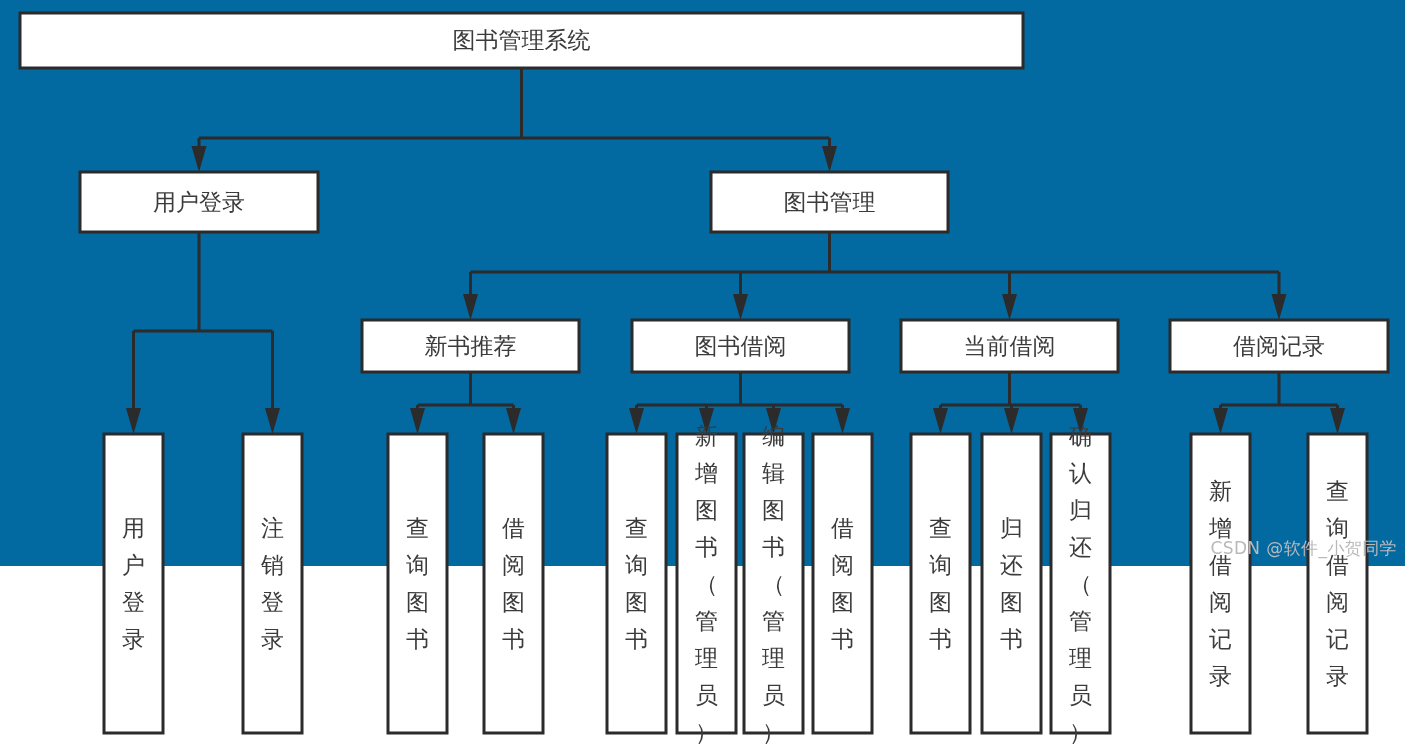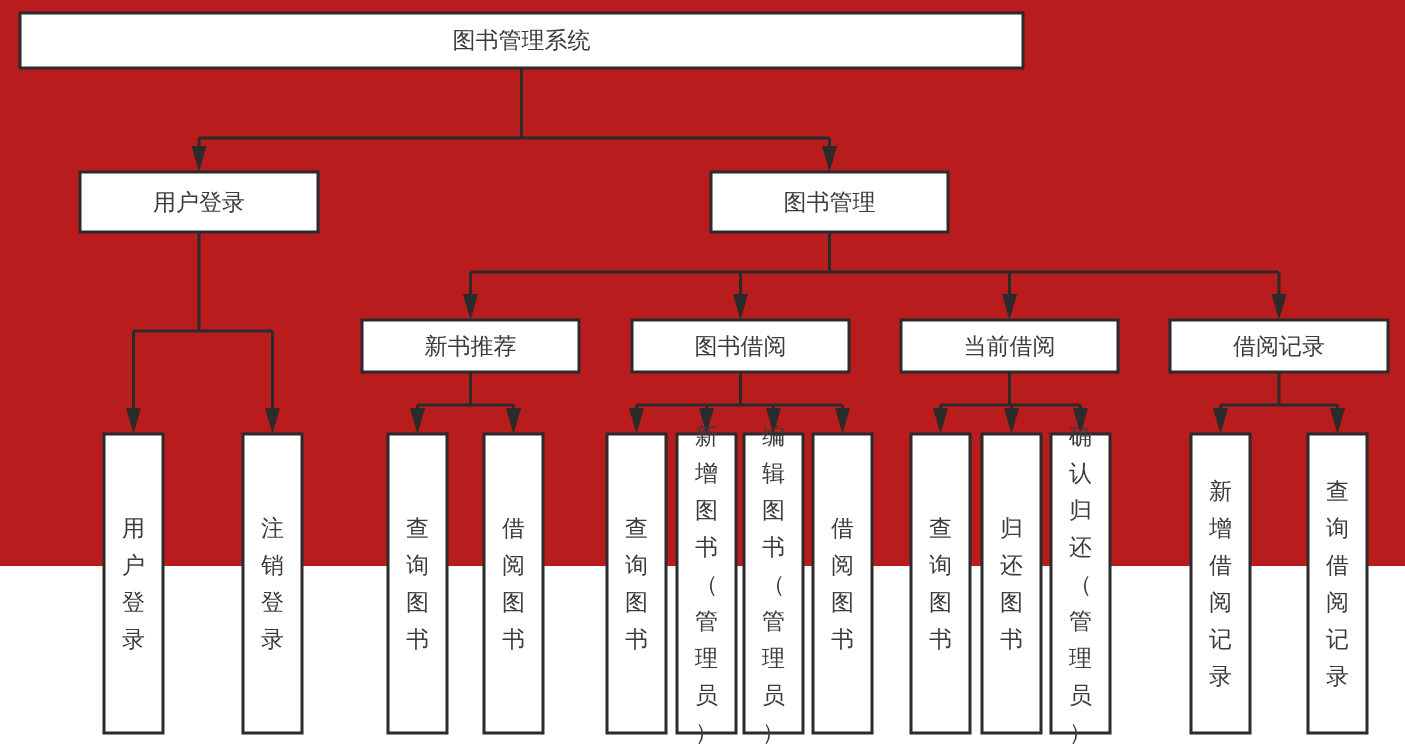--- a/index.html
+++ b/index.html
@@ -1,20 +1,20 @@
 <!DOCTYPE html>
 <html><head>
 <meta charset="utf-8">
 <style>
   html,body{margin:0;padding:0;background:#ffffff;}
   body{
     width:1405px;height:747px;overflow:hidden;
     font-family:"DejaVu Sans","Liberation Sans",sans-serif;
   }
-  #diagram-root{position:relative;width:1405px;height:566px;background:#b91c1c;}
+  #diagram-root{position:relative;width:1405px;height:566px;background:#0369a1;}
   svg#flow{position:absolute;left:0;top:0;width:1405px;height:747px;display:block;}
 
   .node-box{
     fill:#ffffff;
     stroke:#2b2b2b;
     stroke-width:3;
   }
   .connector{
     stroke:#2b2b2b;
     stroke-width:3;
@@ -185,14 +185,15 @@
           <rect x="1191" y="434" width="59" height="299" class="node-box"></rect>
           <text x="1220.5" y="499.14" class="node-label-vertical"><tspan x="1220.5" dy="0">新</tspan><tspan x="1220.5" dy="37">增</tspan><tspan x="1220.5" dy="37">借</tspan><tspan x="1220.5" dy="37">阅</tspan><tspan x="1220.5" dy="37">记</tspan><tspan x="1220.5" dy="37">录</tspan></text>
         </g>
         <g>
           <rect x="1308" y="434" width="59" height="299" class="node-box"></rect>
           <text x="1337.5" y="499.14" class="node-label-vertical"><tspan x="1337.5" dy="0">查</tspan><tspan x="1337.5" dy="37">询</tspan><tspan x="1337.5" dy="37">借</tspan><tspan x="1337.5" dy="37">阅</tspan><tspan x="1337.5" dy="37">记</tspan><tspan x="1337.5" dy="37">录</tspan></text>
         </g>
       </g>
   </svg>
 
+  <div class="watermark">CSDN @软件_小贺同学</div>
 
 </div>
 
 </body></html>

